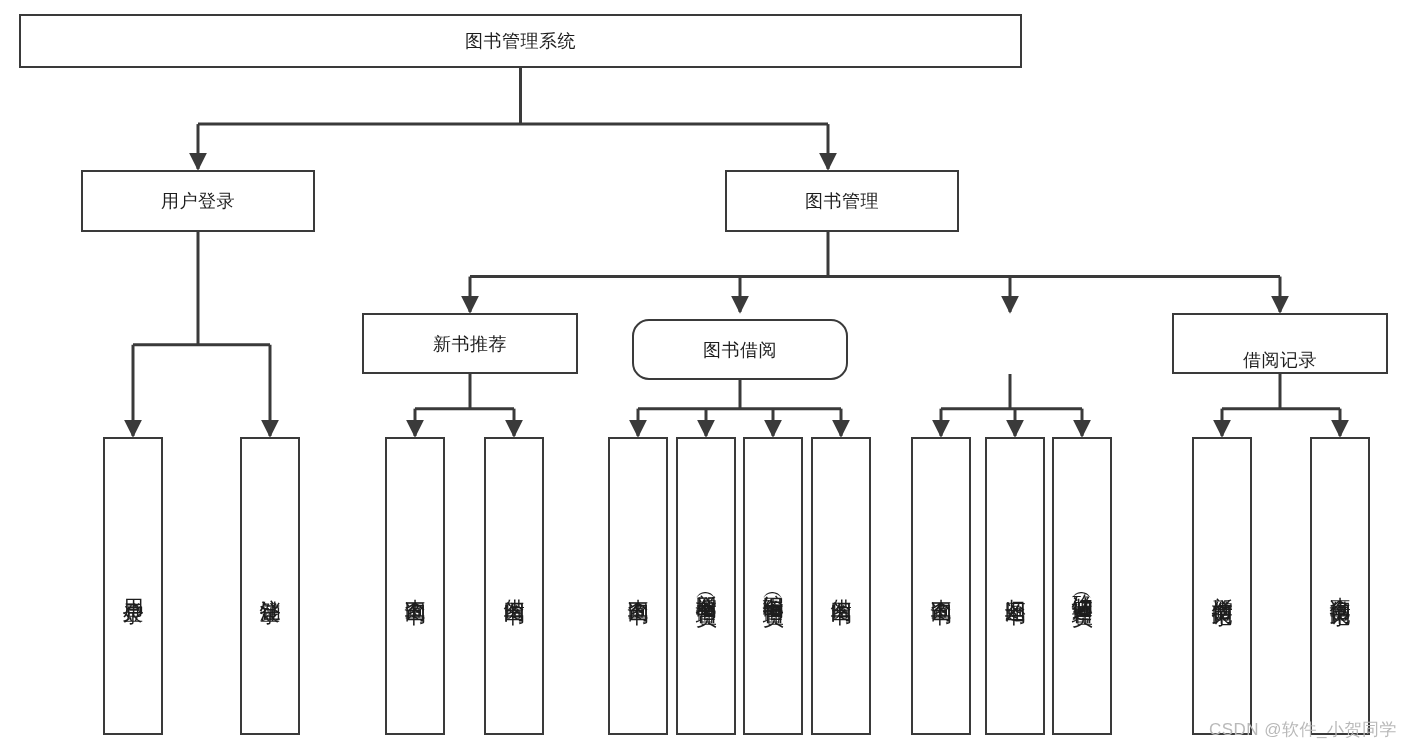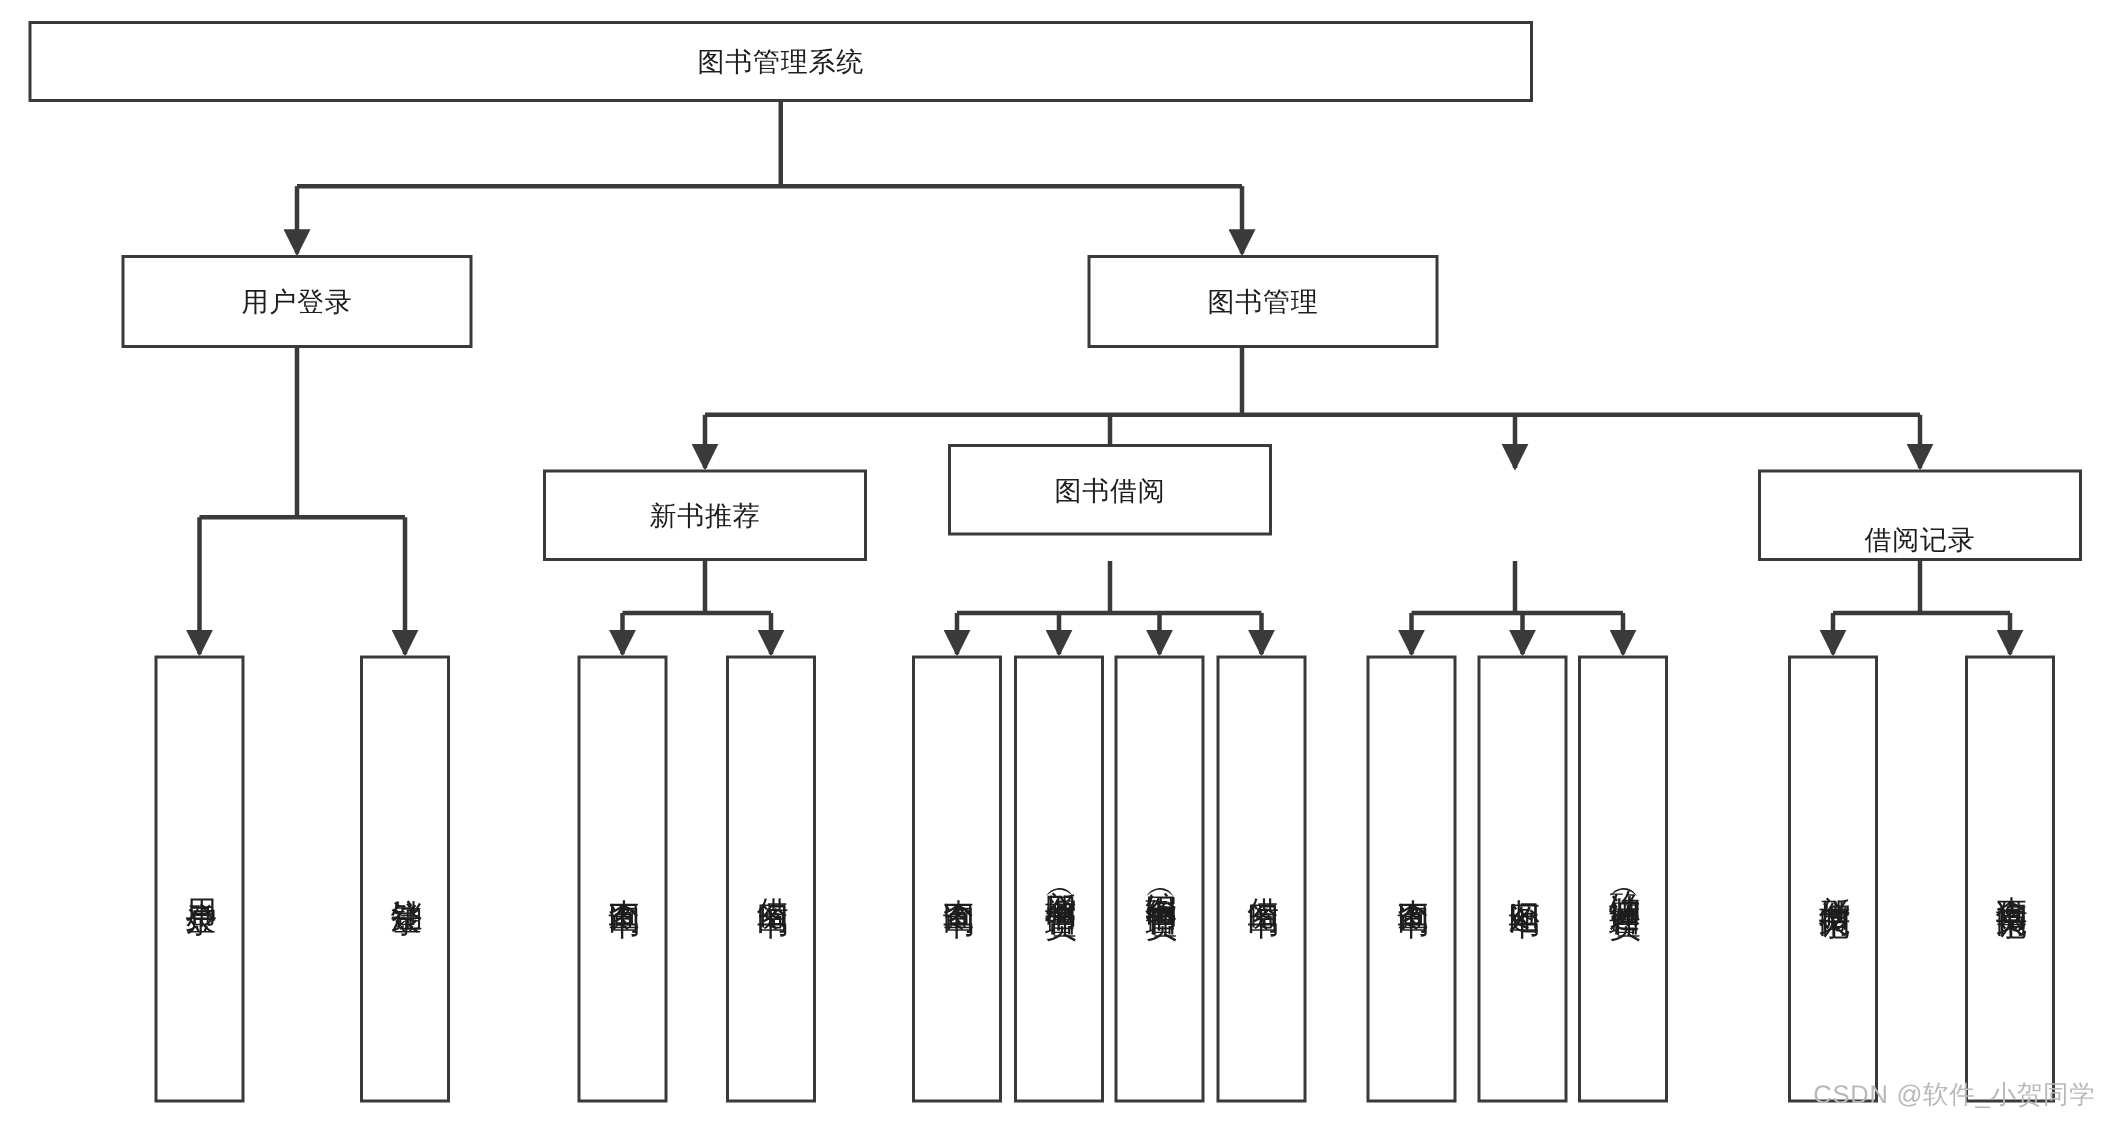--- a/index.html
+++ b/index.html
@@ -119,21 +119,21 @@
   <div class="node horizontal" style="left: 81px; top: 170px; width: 234px; height: 62px;">
     <span class="label">用户登录</span>
   </div>
   <div class="node horizontal" style="left: 711px; top: 170px; width: 234px; height: 62px; margin-left: 14px;">
     <span class="label">图书管理</span>
   </div>
 
   <div class="node horizontal" style="left: 362px; top: 313px; width: 216px; height: 61px;">
     <span class="label">新书推荐</span>
   </div>
-  <div class="node horizontal" style="left: 632px; top: 296px; width: 216px; height: 61px;">
+  <div class="node horizontal" style="left: 632px; top: 319px; width: 216px; height: 61px; border-radius: 17px;">
     <span class="label">图书借阅</span>
   </div>
   <div class="node horizontal" style="left: 1172px; top: 313px; width: 216px; height: 61px; align-items: flex-end;">
     <span class="label">借阅记录</span>
   </div>
 
   <div class="node vertical" style="left: 103px; top: 437px; width: 60px; height: 298px;">
     <span class="label">用户登录</span>
   </div>
   <div class="node vertical" style="left: 240px; top: 437px; width: 60px; height: 298px;">

